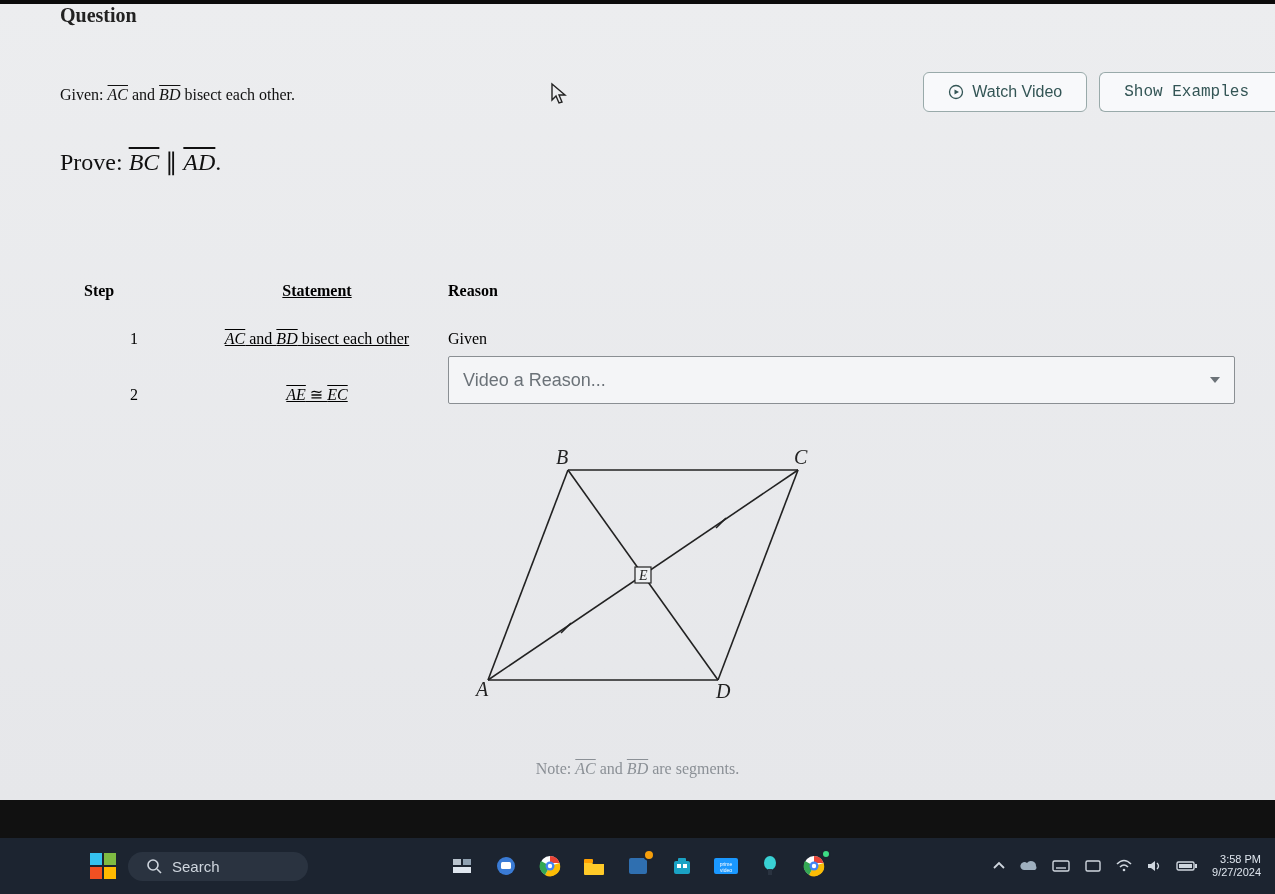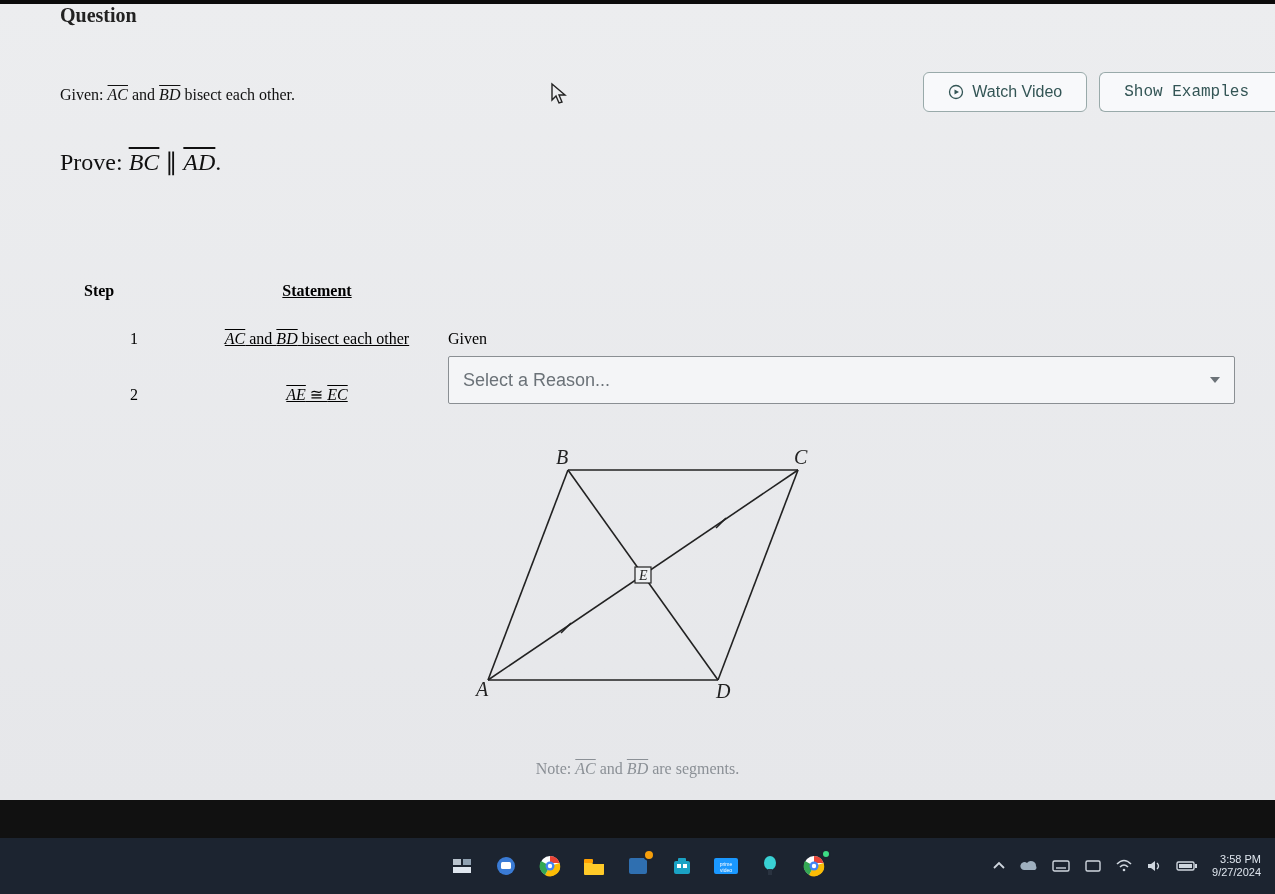--- a/index.html
+++ b/index.html
@@ -131,38 +131,39 @@
     </button>
     <button class="btn btn-examples">
       <span>Show Examples</span>
     </button>
   </div>
 
   <div class="proof">
     <div class="proof-row hdr">
       <div class="col-step">Step</div>
       <div class="col-stmt">Statement</div>
+      <div class="col-reason">Reason</div>
     </div>
 
     <div class="proof-row">
       <div class="col-step">1</div>
       <div class="col-stmt">
         <span class="overline">AC</span><span> and </span><span class="overline">BD</span><span> bisect each other</span>
       </div>
       <div class="col-reason">Given</div>
     </div>
 
     <div class="proof-row" style="margin-top:8px;">
       <div class="col-step">2</div>
       <div class="col-stmt">
         <span class="overline">AE</span><span> ≅ </span><span class="overline">EC</span>
       </div>
       <div class="col-reason">
         <div class="reason-select">
-          <span>Select a Reason...</span>
+          <span>Video a Reason...</span>
           <span class="caret"></span>
         </div>
       </div>
     </div>
   </div>
 
   <div class="figure-wrap">
     <svg class="figure" viewBox="0 0 340 250">
 
       <line x1="20" y1="230" x2="250" y2="230" stroke="#222" stroke-width="1.6"></line>
@@ -188,20 +189,35 @@
   </div>
 
   <div class="note">
     <span>Note: </span><span class="overline">AC</span><span> and </span><span class="overline">BD</span><span> are segments.</span>
   </div>
 </div>
 
 <div class="page-bottom-border"></div>
 
 <div class="taskbar">
+  <div class="taskbar-left">
+    <div class="win-logo">
+        <span></span>
+        <span></span>
+        <span></span>
+        <span></span>
+      </div>
+    <div class="search-pill">
+      <svg width="16" height="16" viewBox="0 0 16 16">
+          <circle cx="7" cy="7" r="5" fill="none" stroke="#cfd6de" stroke-width="1.6"></circle>
+          <line x1="11" y1="11" x2="15" y2="15" stroke="#cfd6de" stroke-width="1.6"></line>
+        </svg>
+      <span>Search</span>
+    </div>
+  </div>
 
   <div class="taskbar-center">
     <div class="task-icon">
         <svg width="22" height="22" viewBox="0 0 22 22">
           <rect x="2" y="4" width="8" height="6" fill="#b9c3cd"></rect>
           <rect x="12" y="4" width="8" height="6" fill="#8fa0b0"></rect>
           <rect x="2" y="12" width="18" height="6" fill="#dfe6ee"></rect>
         </svg>
       </div>
     <div class="task-icon">

